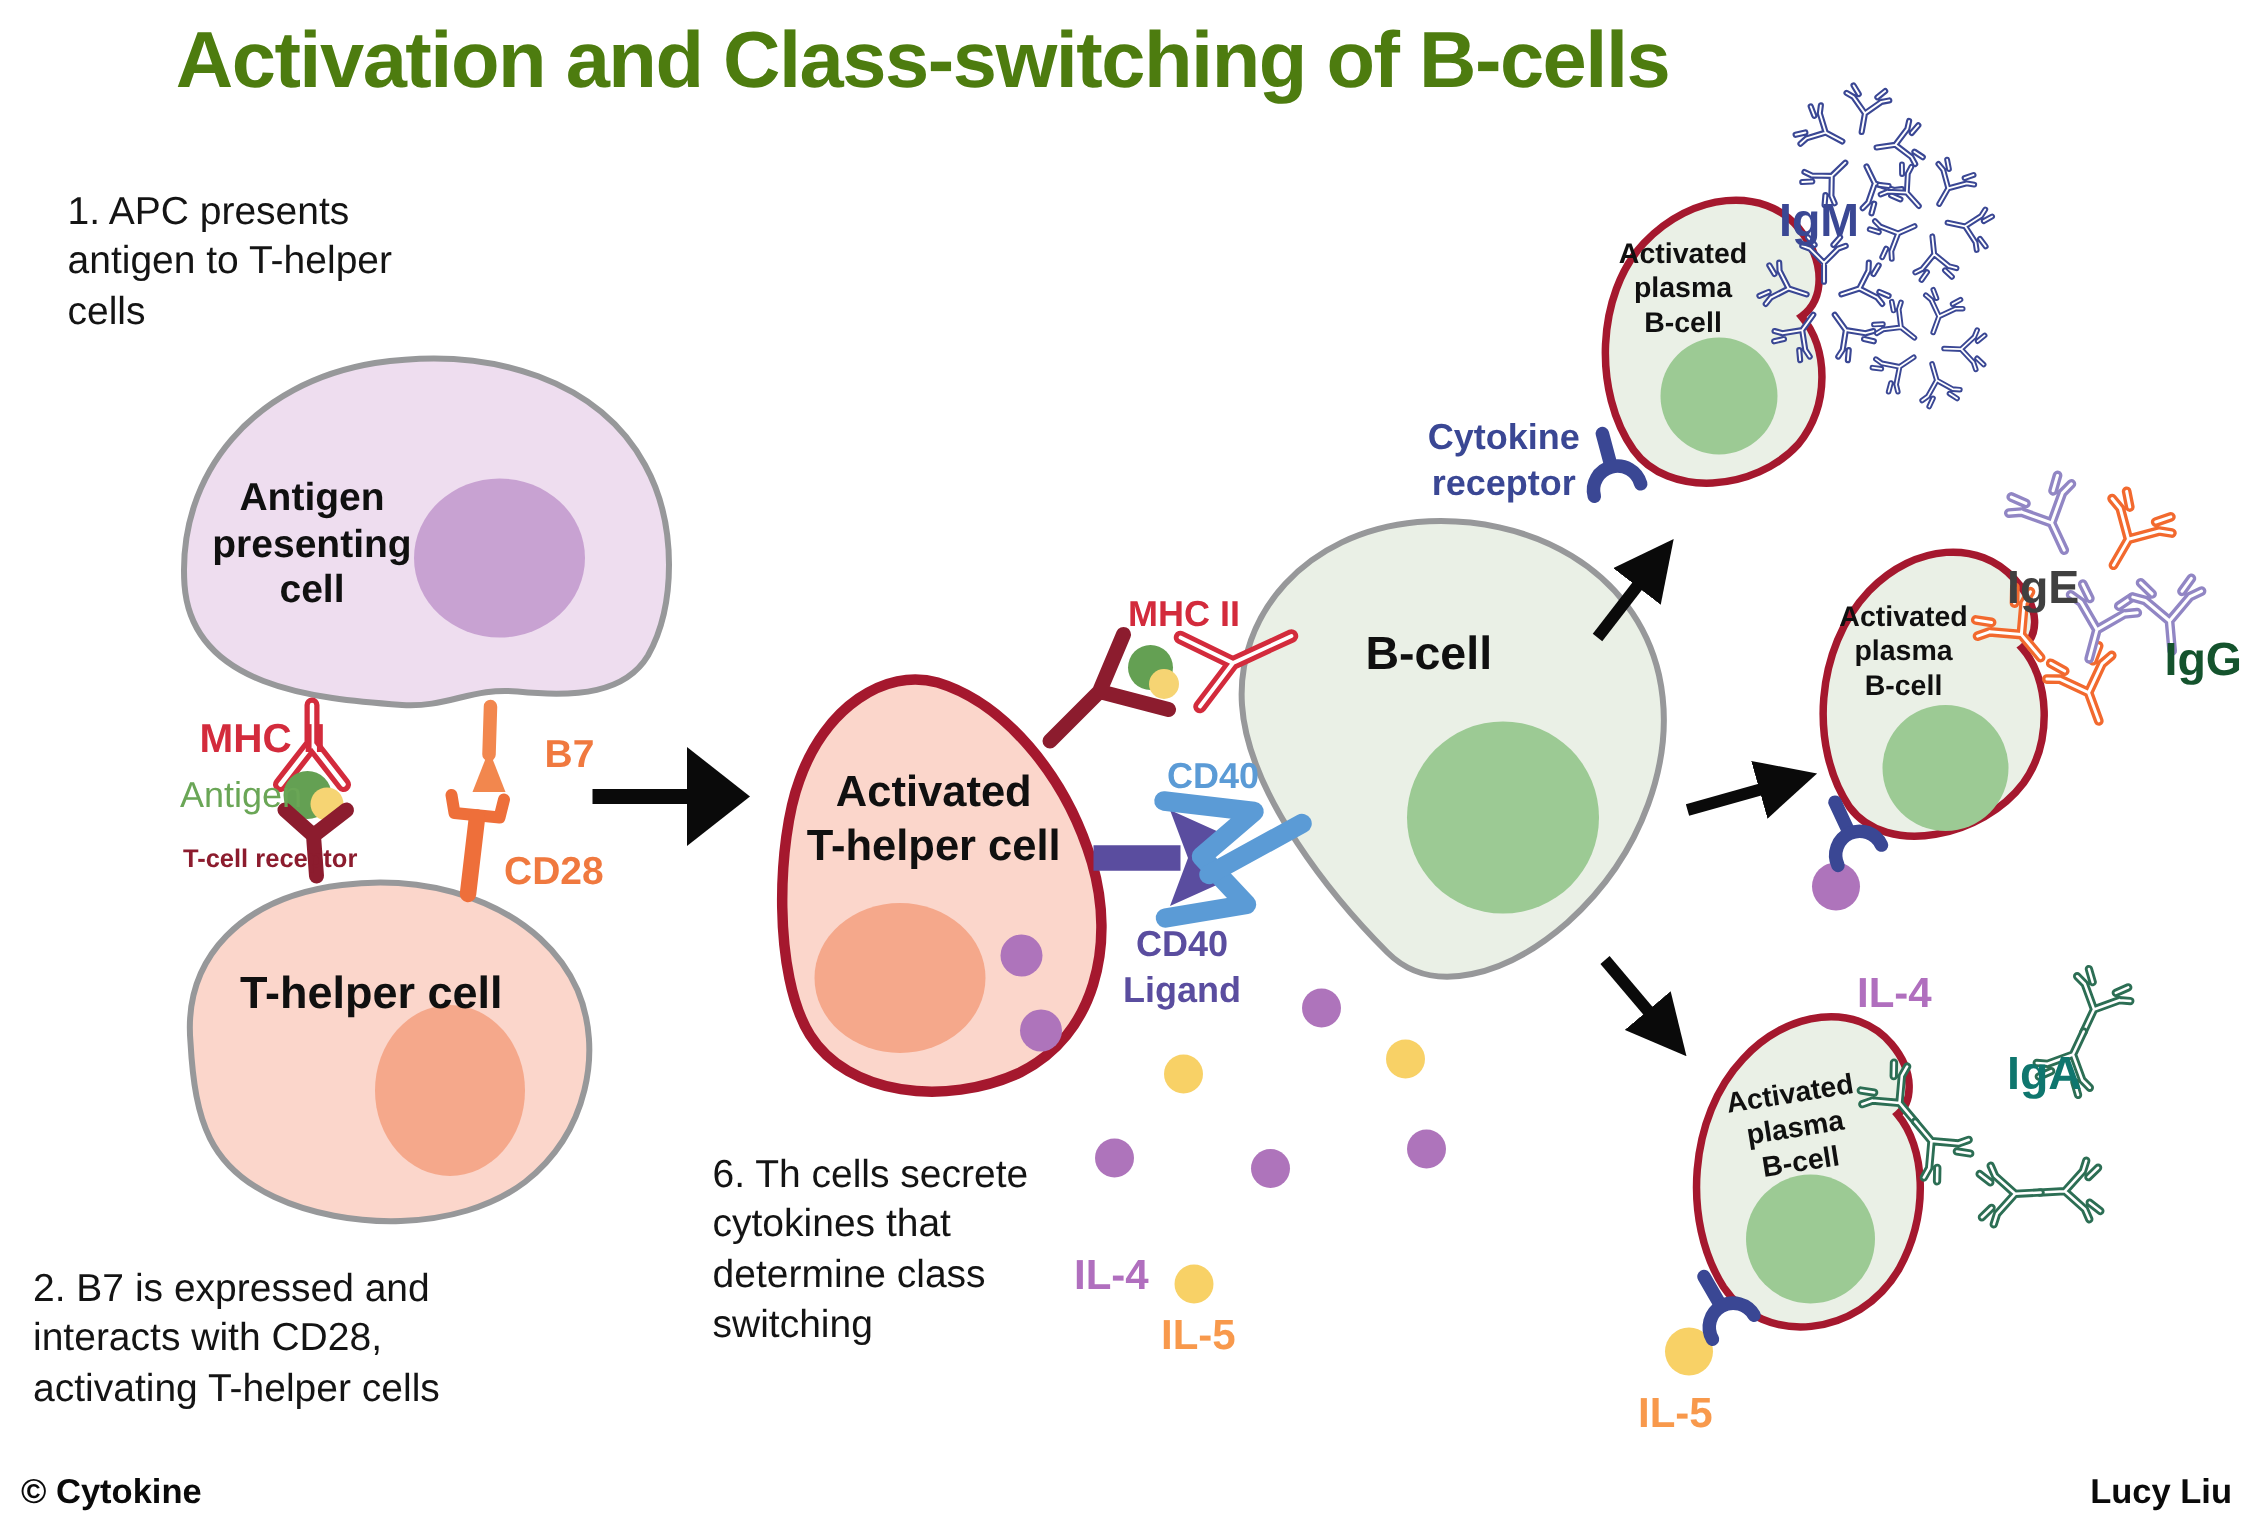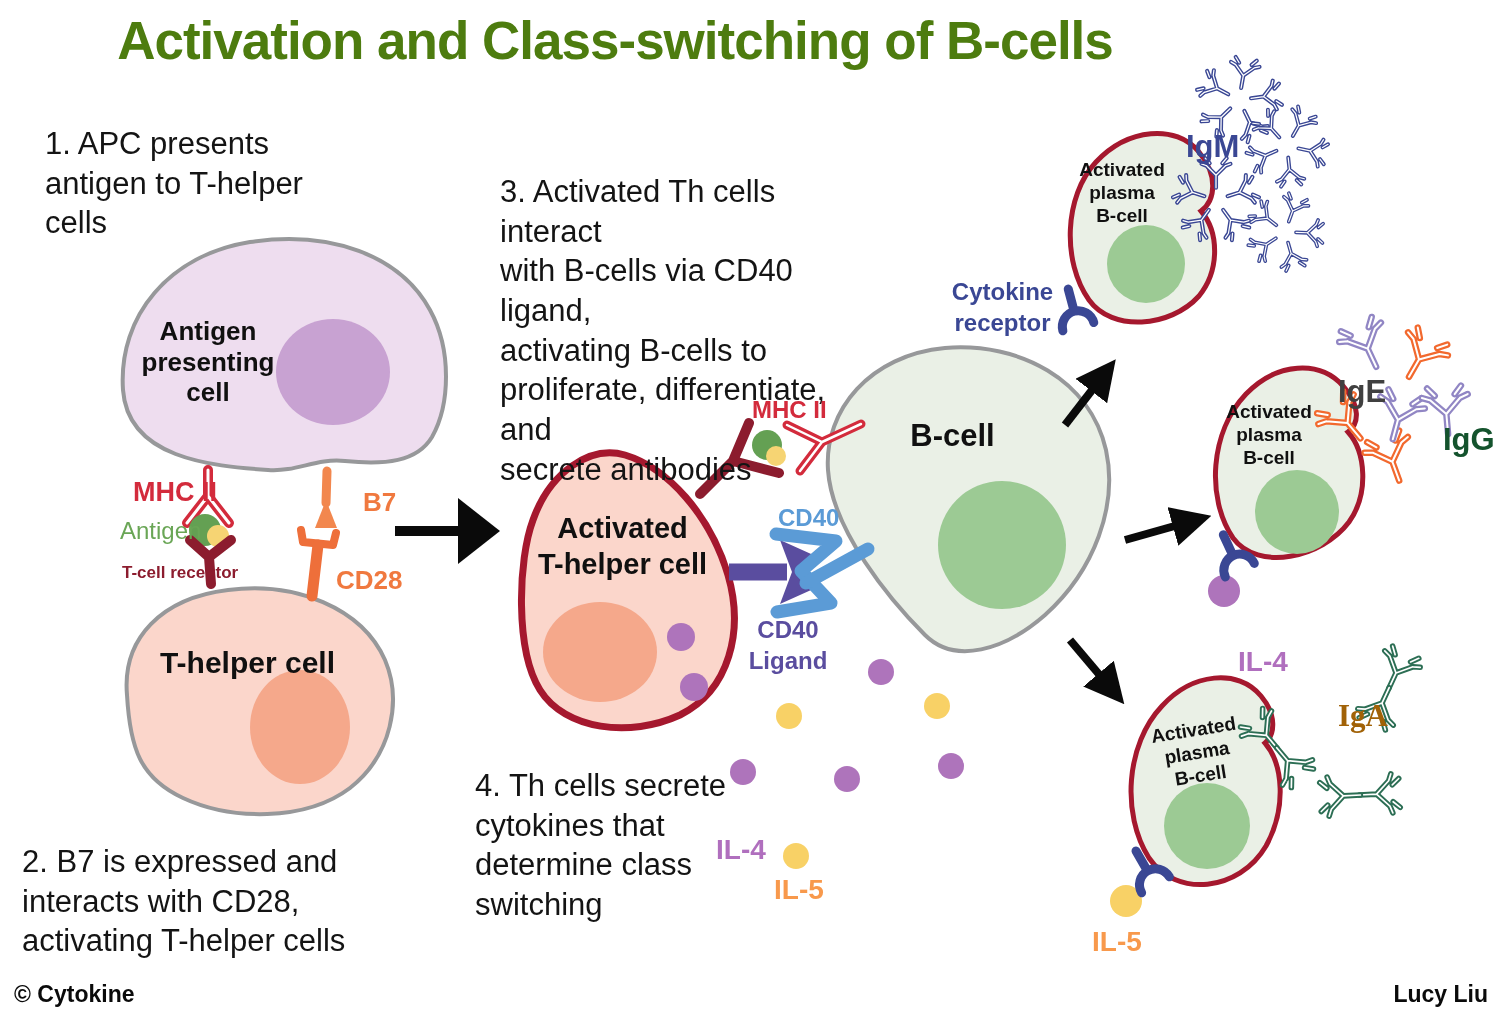--- a/index.html
+++ b/index.html
@@ -1,27 +1,27 @@
 <!DOCTYPE html>
 <html><head>
 <meta charset="utf-8">
 <style>
   html,body{margin:0;padding:0;background:#fff;}
   #stage{position:relative;width:1500px;height:1018px;background:#ffffff;overflow:hidden;
          font-family:"Liberation Sans","DejaVu Sans",sans-serif;}
   #diagram{position:absolute;left:0;top:0;}
   .txt{position:absolute;white-space:pre-line;color:#111;}
   .title{width:1230px;text-align:center;font-size:53px;font-weight:bold;letter-spacing:-1px;color:#4d7c0f;}
-  .step{font-size:31px;line-height:1.28;color:#141414;}
+  .step{font-size:26px;line-height:1.28;color:#141414;}
   .cell-label{font-weight:bold;color:#101010;text-align:center;}
   .mol{font-weight:bold;}
   .red{color:#d32b3c;} .maroon{color:#8c1c2e;} .green{color:#6aa656;}
   .orange{color:#f0793f;} .blue{color:#5b9bd6;} .violet{color:#5a4d9f;}
   .navy{color:#3a4794;} .ige{color:#404040;} .igg{color:#14532d;}
-  .iga{color:#a16207;font-family:Liberation Serif, serif;} .il4{color:#b06fbe;margin-top:46px;} .il5{color:#f8994c;}
+  .iga{color:#0f766e;} .il4{color:#b06fbe;margin-top:46px;} .il5{color:#f8994c;}
   .footer{font-size:23px;font-weight:bold;color:#0a0a0a;}
 </style>
 </head>
 <body>
 
 <div id="stage">
 
   <svg id="diagram" width="1500" height="1018" viewBox="0 0 1500 1018">
     <defs>
       <marker id="ah" viewBox="0 0 10 10" refX="6" refY="5" markerWidth="5" markerHeight="5" orient="auto-start-reverse">
@@ -277,26 +277,21 @@
   </svg>
 
   <div class="txt title" style="top:10px;left:0;">Activation and Class-switching of B-cells</div>
 
   <div class="txt step" style="left:45px;top:124px;width:270px;">1. APC presents
 antigen to T-helper
 cells</div>
   <div class="txt step" style="left:22px;top:842px;width:330px;">2. B7 is expressed and
 interacts with CD28,
 activating T-helper cells</div>
-  <div class="txt step" style="left:500px;top:172px;width:380px;">3. Activated Th cells interact
-with B-cells via CD40 ligand,
-activating B-cells to
-proliferate, differentiate, and
-secrete antibodies</div>
-  <div class="txt step" style="left:475px;top:766px;width:260px;">4. Th cells secrete
+  <div class="txt step" style="left:475px;top:766px;width:260px;">6. Th cells secrete
 cytokines that
 determine class
 switching</div>
 
   <div class="txt cell-label" style="left:118px;top:316px;width:180px;font-size:26px;line-height:1.18;">Antigen
 presenting
 cell</div>
   <div class="txt cell-label" style="left:140px;top:646px;width:215px;font-size:30px;">T-helper cell</div>
   <div class="txt cell-label" style="left:510px;top:510px;width:225px;font-size:29px;line-height:1.25;">Activated
 T-helper cell</div>

